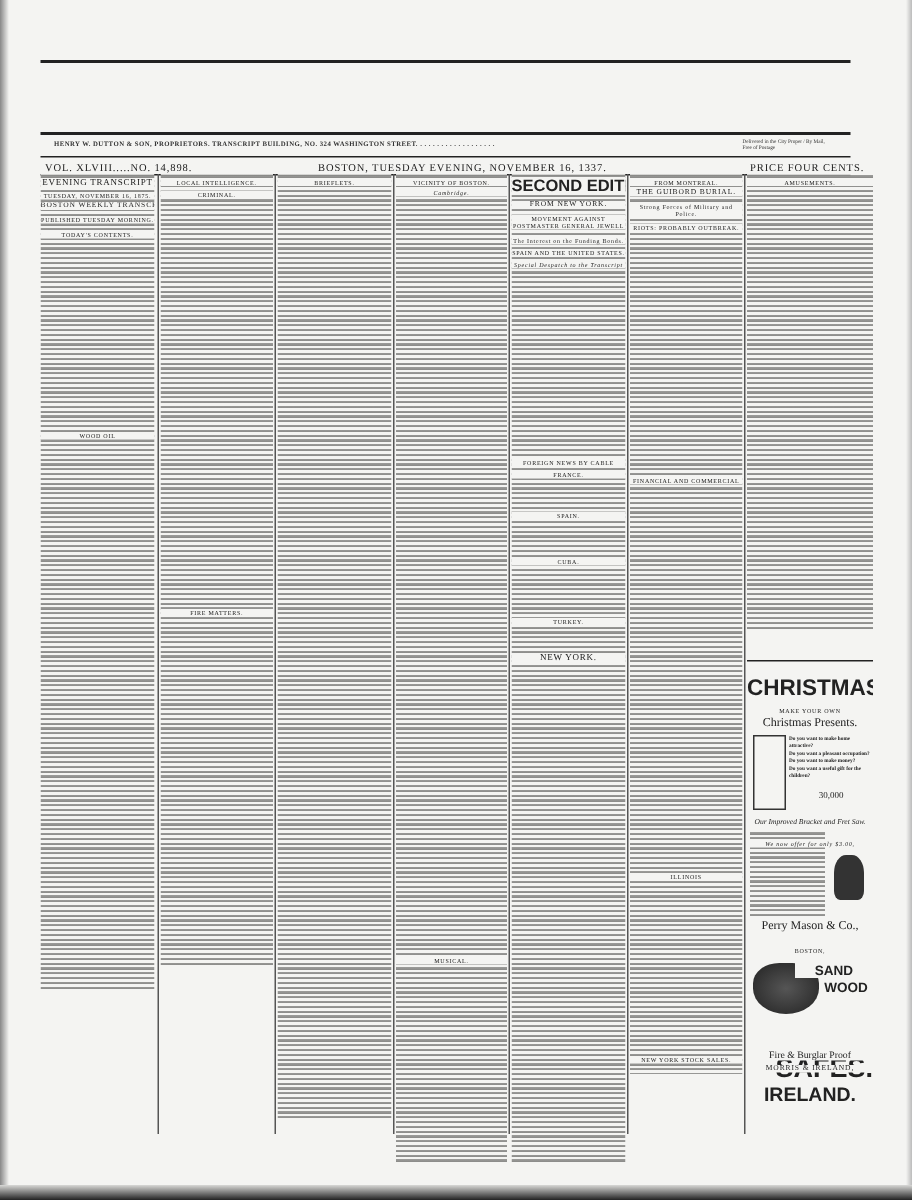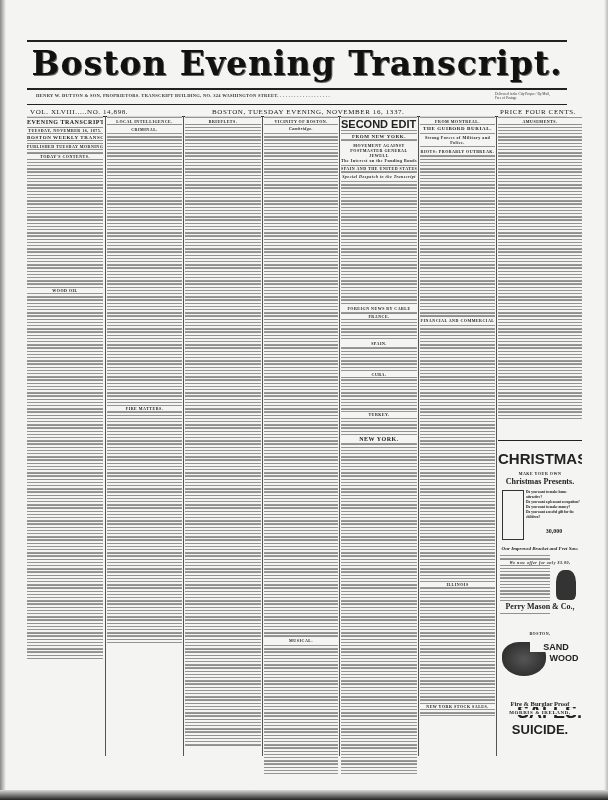--- a/index.html
+++ b/index.html
@@ -15,36 +15,35 @@
     text-shadow:1px 1px 0 #666; }
   .imprint { position:absolute; left:36px; top:93px; width:520px; font-size:4.5px; letter-spacing:0.3px; color:#333; white-space:nowrap; font-weight:bold; }
   .imprint-right { position:absolute; left:495px; top:92px; font-size:3.5px; line-height:4px; color:#333; }
   .dateline { position:absolute; top:108px; font-size:7px; font-weight:normal; letter-spacing:0.6px; color:#222; }
 
   .col { position:absolute; top:116px; overflow:hidden; }
   .colrule { position:absolute; top:116px; width:1px; background:#555; height:640px; }
   .lines { width:100%; height:100%;
     background-image: repeating-linear-gradient(#f4f4f2 0px, #f4f4f2 1px, #8a8a88 1px, #7a7a78 2.4px, #f4f4f2 2.4px, #f4f4f2 3.2px);
     opacity:0.85; }
-  .hd { position:absolute; left:0; right:0; text-align:center; font-weight:bold; color:#222; background:#f4f4f2; white-space:nowrap; overflow:hidden; }
+  .hd { position:absolute; left:0; right:0; text-align:center; font-weight:normal; color:#222; background:#f4f4f2; white-space:nowrap; overflow:hidden; }
   .s4 { font-size:4px; letter-spacing:0.5px; }
   .s5 { font-size:5px; letter-spacing:0.6px; }
   .s6 { font-size:6px; letter-spacing:0.5px; }
   .big { font-family:"Liberation Sans Narrow","Liberation Sans", sans-serif; font-weight:bold; }
   .ad-box { position:absolute; border:1px solid #333; background:#f4f4f2; }
 </style>
 </head>
 <body>
 
 <div class="page">
   <div class="edge-left"></div>
   <div class="edge-right"></div>
 
   <div class="rule" style="top:40px;height:2px;"></div>
-  <div class="masthead">Boston Evening Transcript.</div>
   <div class="rule" style="top:88px;height:2px;"></div>
   <div class="imprint">HENRY W. DUTTON &amp; SON, PROPRIETORS. TRANSCRIPT BUILDING, NO. 324 WASHINGTON STREET. . . . . . . . . . . . . . . . . . .</div>
   <div class="imprint-right" style="width:60px;">Delivered in the City Proper / By Mail, Free of Postage</div>
   <div class="rule" style="top:104px;height:1px;"></div>
   <div class="dateline" style="left:30px;">VOL. XLVIII.....NO. 14,898.</div>
   <div class="dateline" style="left:212px;">BOSTON, TUESDAY EVENING, NOVEMBER 16, 1337.</div>
   <div class="dateline" style="left:500px;">PRICE FOUR CENTS.</div>
   <div class="rule" style="top:116px;height:1px;"></div>
 
   <div class="colrule" style="left:105px;"></div>
@@ -127,25 +126,25 @@
       <div>Do you want to make money?</div>
       <div>Do you want a useful gift for the children?</div>
     </div>
     <div class="hd" style="left:28px;top:86px;font-size:6px;">30,000</div>
     <div class="hd" style="top:104px;font-size:5px;font-style:italic;">Our Improved Bracket and Fret Saw.</div>
     <div style="position:absolute;left:2px;top:112px;width:50px;height:60px;">
       <div class="lines" style="height:100%;"></div>
     </div>
     <div class="hd s4" style="top:118px;font-style:italic;">We now offer for only $3.00,</div>
     <div style="position:absolute;left:58px;top:128px;width:20px;height:30px;background:#333;border-radius:40% 40% 20% 20%;"></div>
-    <div class="hd" style="top:160px;font-size:8px;">Perry Mason &amp; Co.,</div>
+    <div class="hd" style="top:170px;font-size:8px;">Perry Mason &amp; Co.,</div>
     <div class="hd s4" style="top:189px;">BOSTON,</div>
     <div style="position:absolute;left:4px;top:200px;width:44px;height:34px;background:radial-gradient(#555,#222);border-radius:40% 40% 50% 50%;"></div>
     <div class="hd big" style="left:32px;top:200px;font-size:9px;text-align:center;">SAND</div>
     <div class="hd big" style="left:48px;top:211px;font-size:9px;">WOOD</div>
     <div class="hd big" style="top:260px;font-size:18px;text-align:right;">SAFES.</div>
     <div class="hd" style="top:258px;font-size:6.5px;">Fire &amp; Burglar Proof</div>
     <div class="hd s5" style="top:268px;">MORRIS &amp; IRELAND,</div>
-    <div class="hd big" style="top:280px;font-size:13px;">SUICIDE.</div>
+    <div class="hd big" style="top:280px;font-size:13px;">IRELAND.</div>
   </div>
 
   <div class="edge-bottom"></div>
 </div>
 
 </body></html>

